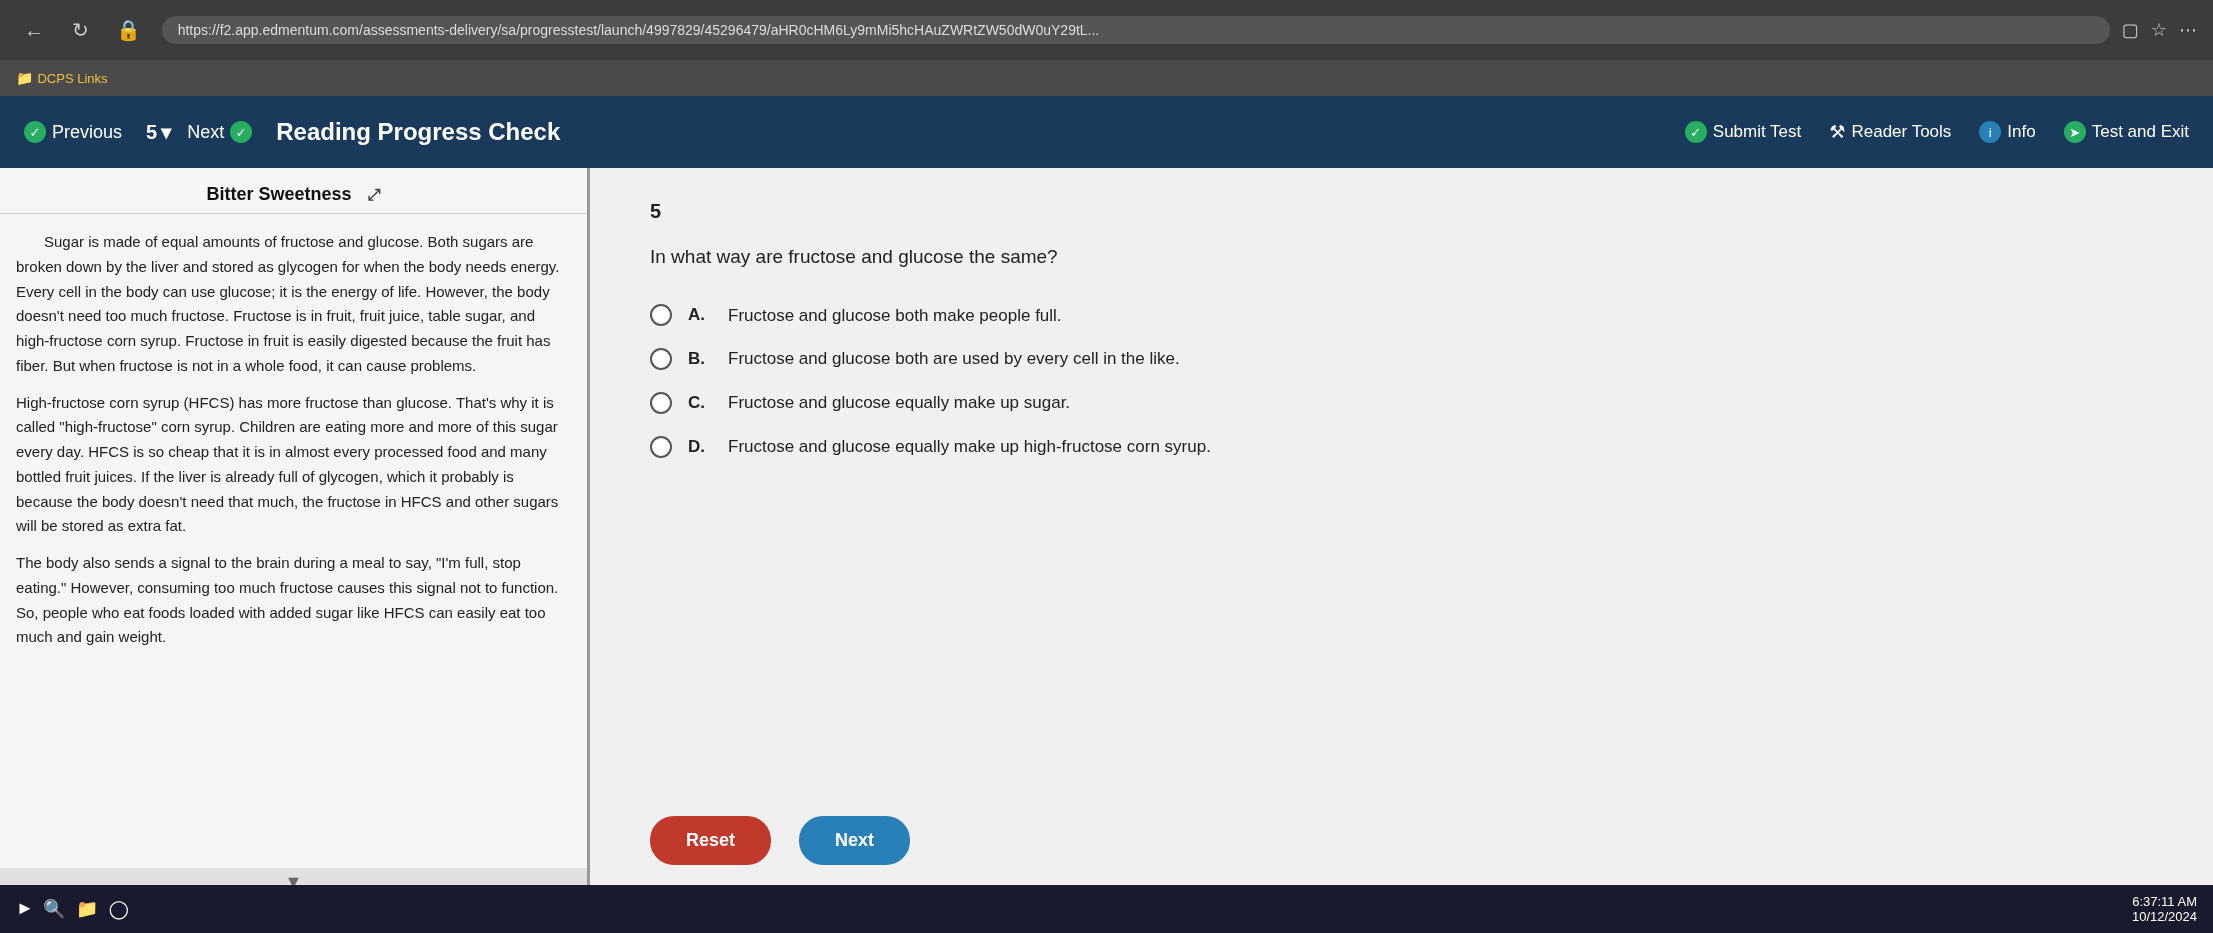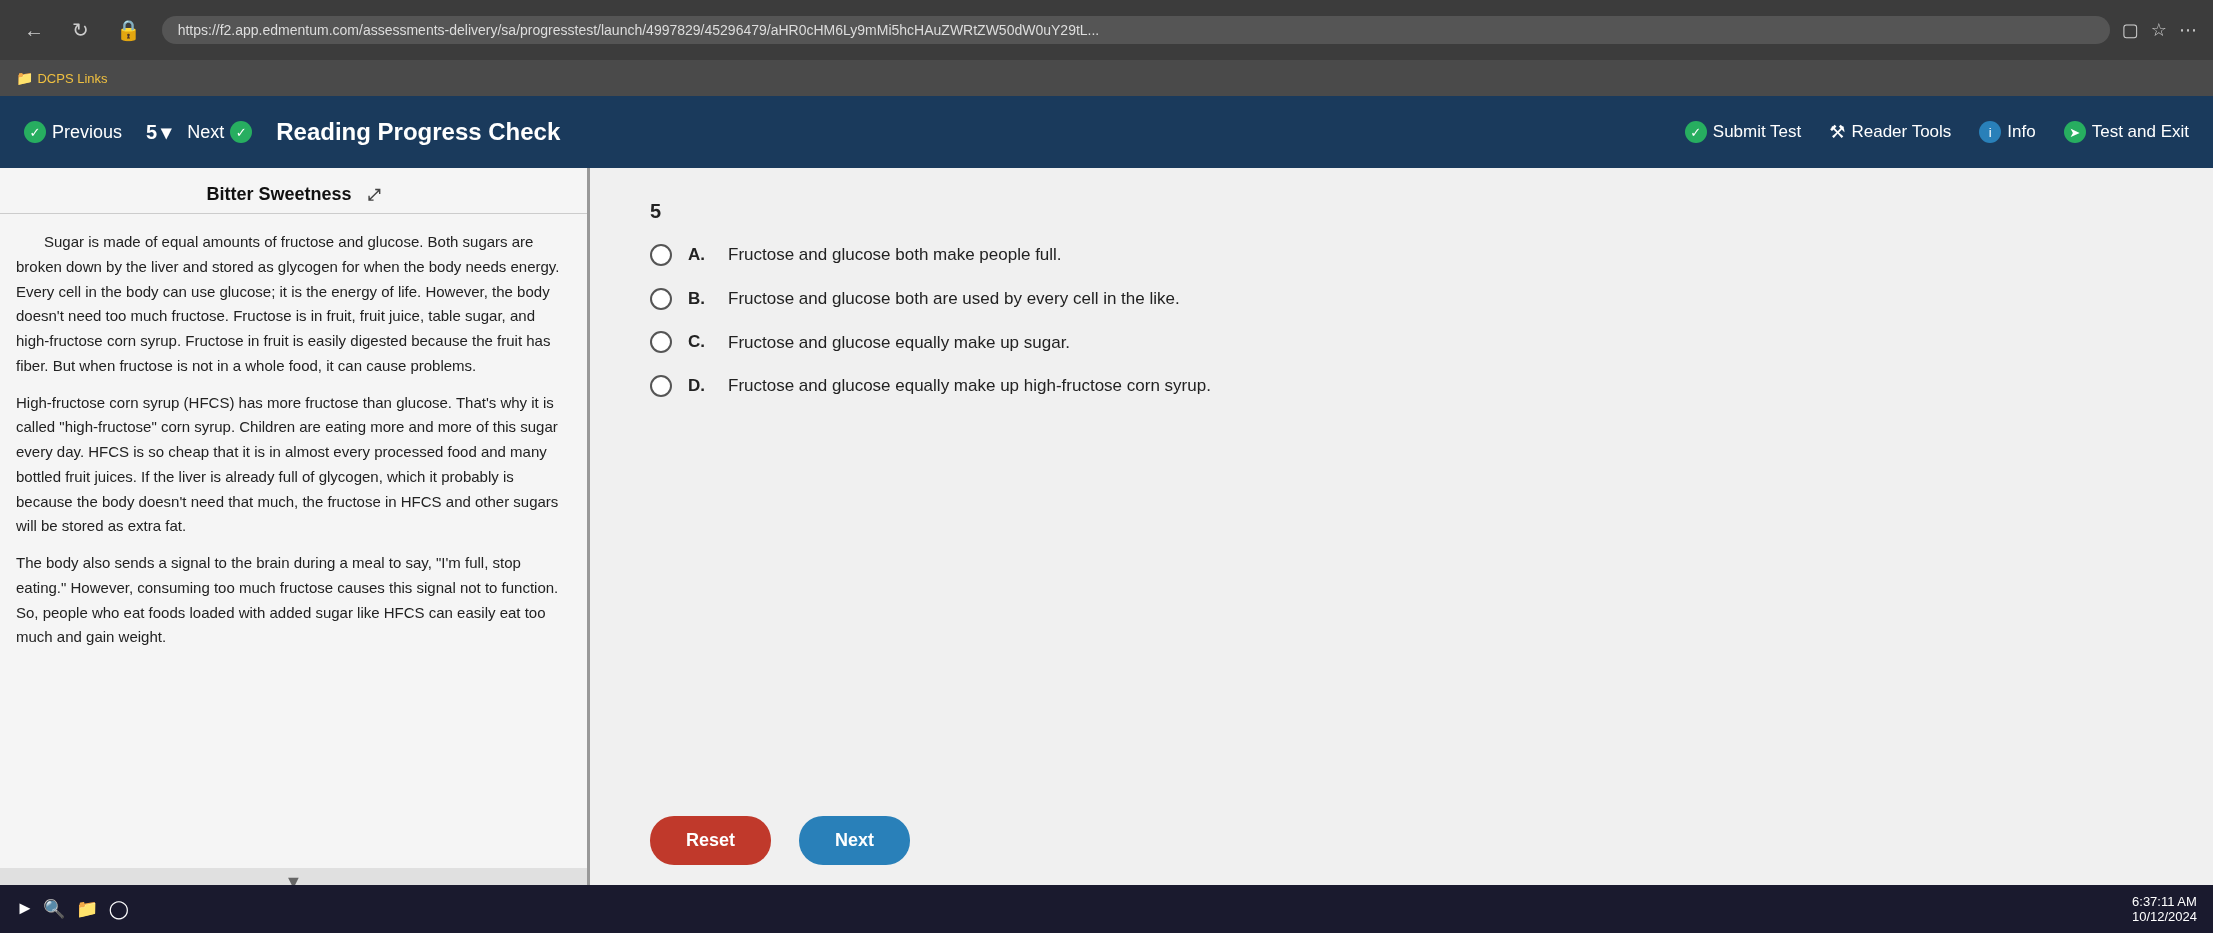--- a/index.html
+++ b/index.html
@@ -280,21 +280,21 @@
       background: #1a1a2e;
       display: flex;
       align-items: center;
       padding: 0 16px;
       gap: 12px;
     }
     .taskbar-time {
       margin-left: auto;
       color: white;
       font-size: 13px;
-      text-align: center;
+      text-align: right;
     }
     .taskbar-icons {
       display: flex;
       gap: 10px;
       color: white;
       font-size: 18px;
     }
 
     
     .check-circle {
@@ -401,20 +401,21 @@
         <p>Sugar is made of equal amounts of fructose and glucose. Both sugars are broken down by the liver and stored as glycogen for when the body needs energy. Every cell in the body can use glucose; it is the energy of life. However, the body doesn't need too much fructose. Fructose is in fruit, fruit juice, table sugar, and high-fructose corn syrup. Fructose in fruit is easily digested because the fruit has fiber. But when fructose is not in a whole food, it can cause problems.</p>
         <p>High-fructose corn syrup (HFCS) has more fructose than glucose. That's why it is called "high-fructose" corn syrup. Children are eating more and more of this sugar every day. HFCS is so cheap that it is in almost every processed food and many bottled fruit juices. If the liver is already full of glycogen, which it probably is because the body doesn't need that much, the fructose in HFCS and other sugars will be stored as extra fat.</p>
         <p>The body also sends a signal to the brain during a meal to say, "I'm full, stop eating." However, consuming too much fructose causes this signal not to function. So, people who eat foods loaded with added sugar like HFCS can easily eat too much and gain weight.</p>
       </div>
     </div>
     <div class="scroll-indicator">▼</div>
   </div>
 
   <div class="right-panel">
     <div class="question-num">5</div>
+    <div class="question-text">In what way are fructose and glucose the same?</div>
     <div class="answer-options">
 
       <div class="answer-option">
         <div class="radio-circle"></div>
         <span class="option-letter">A.</span>
         <span class="option-text">Fructose and glucose both make people full.</span>
       </div>
 
       <div class="answer-option">
         <div class="radio-circle"></div>

